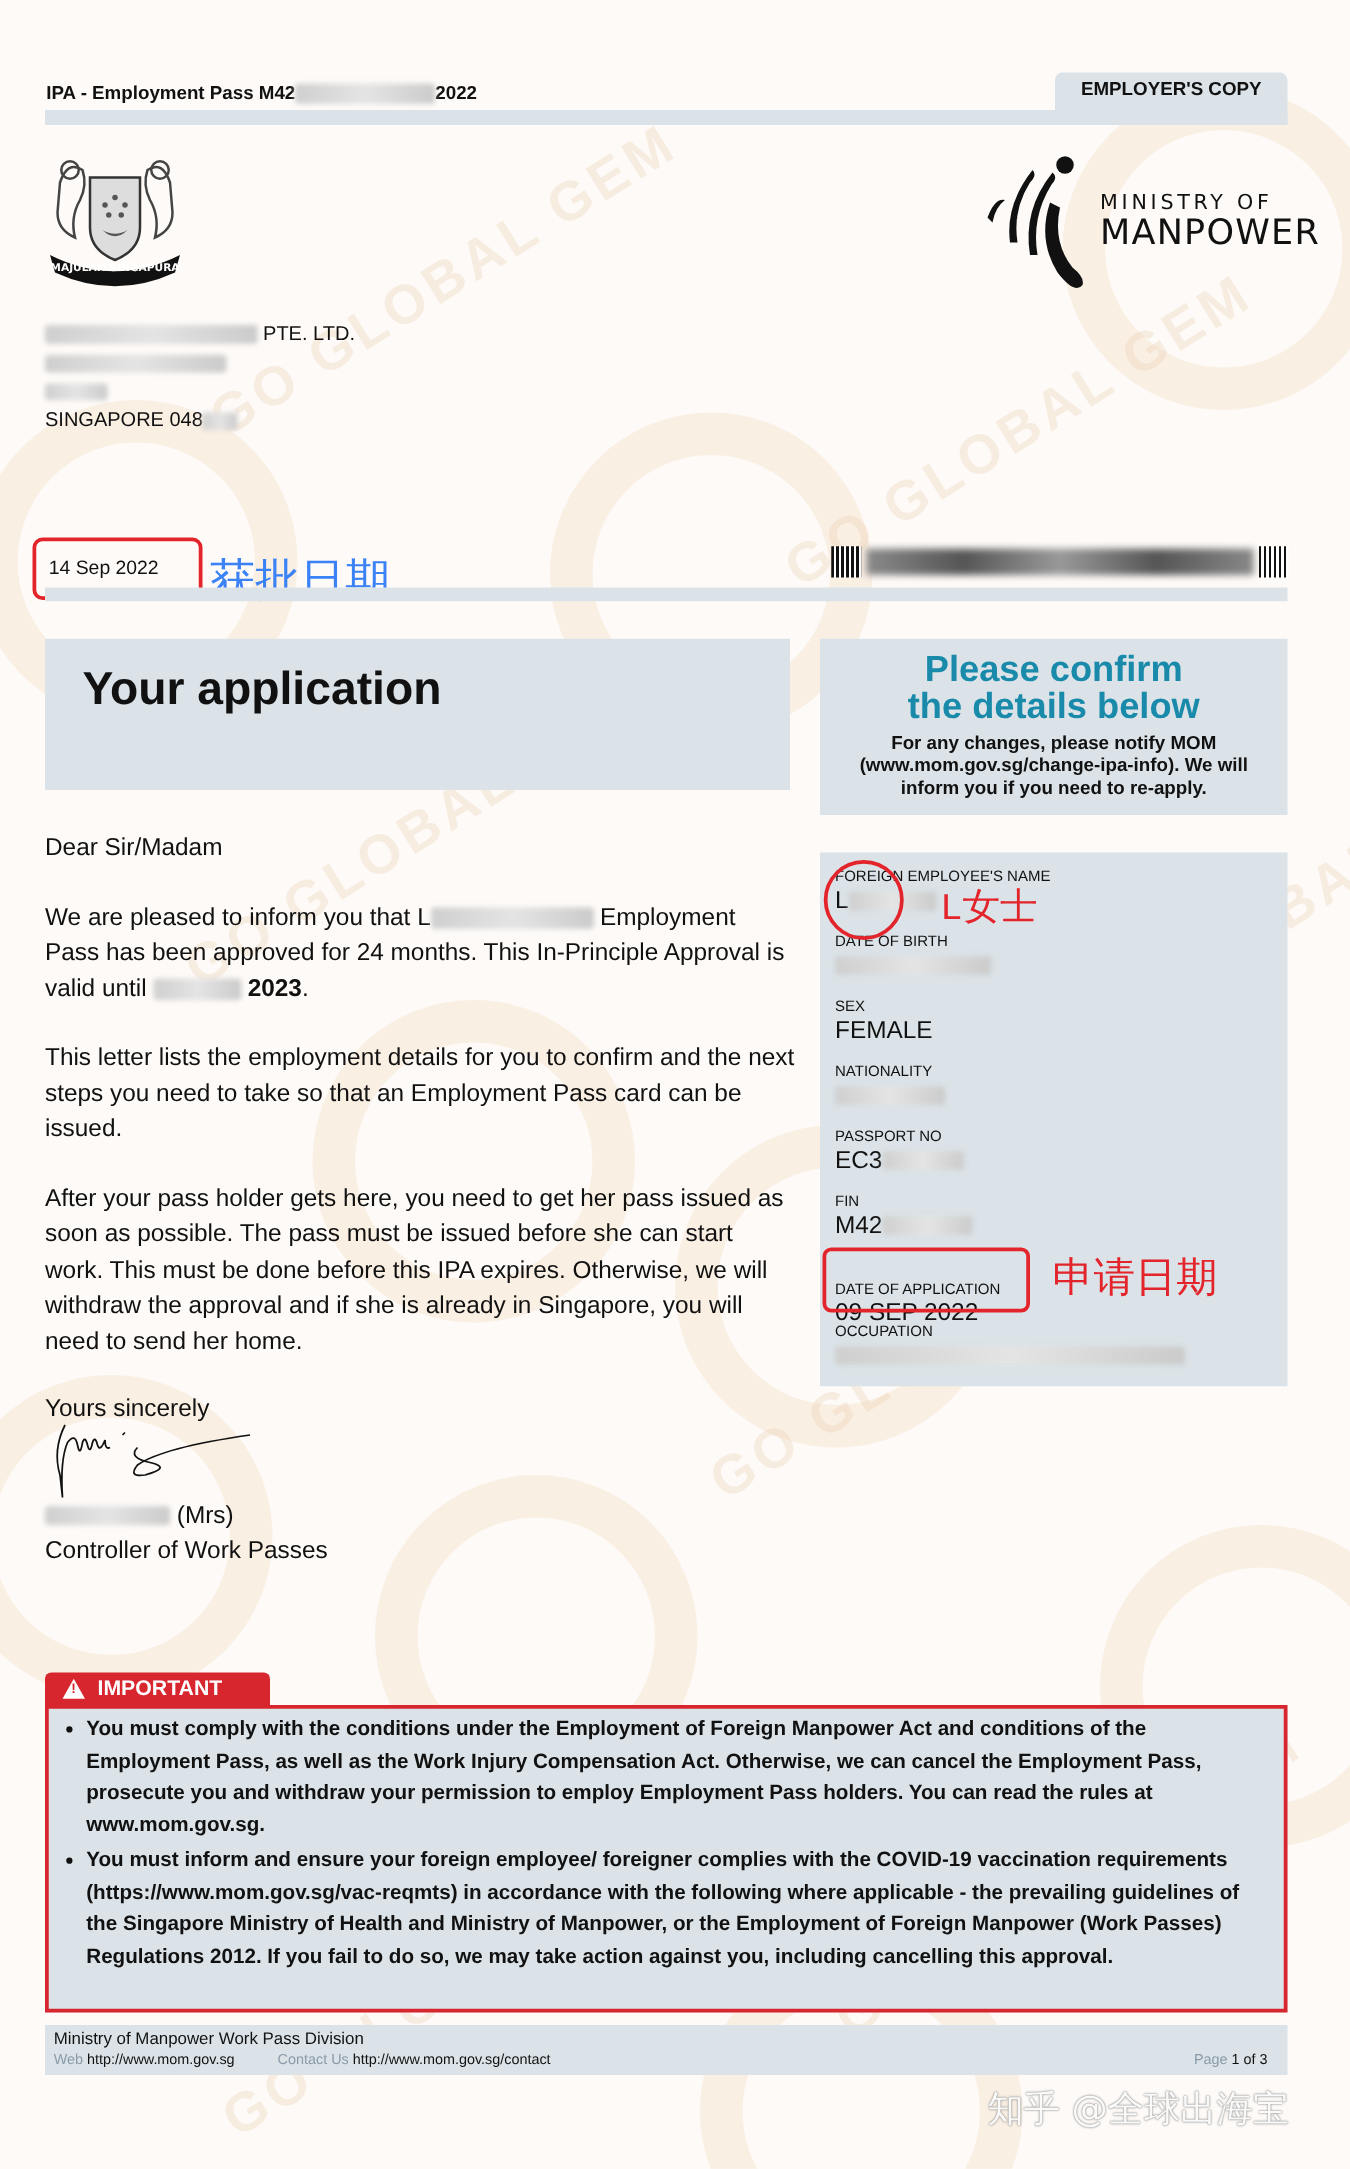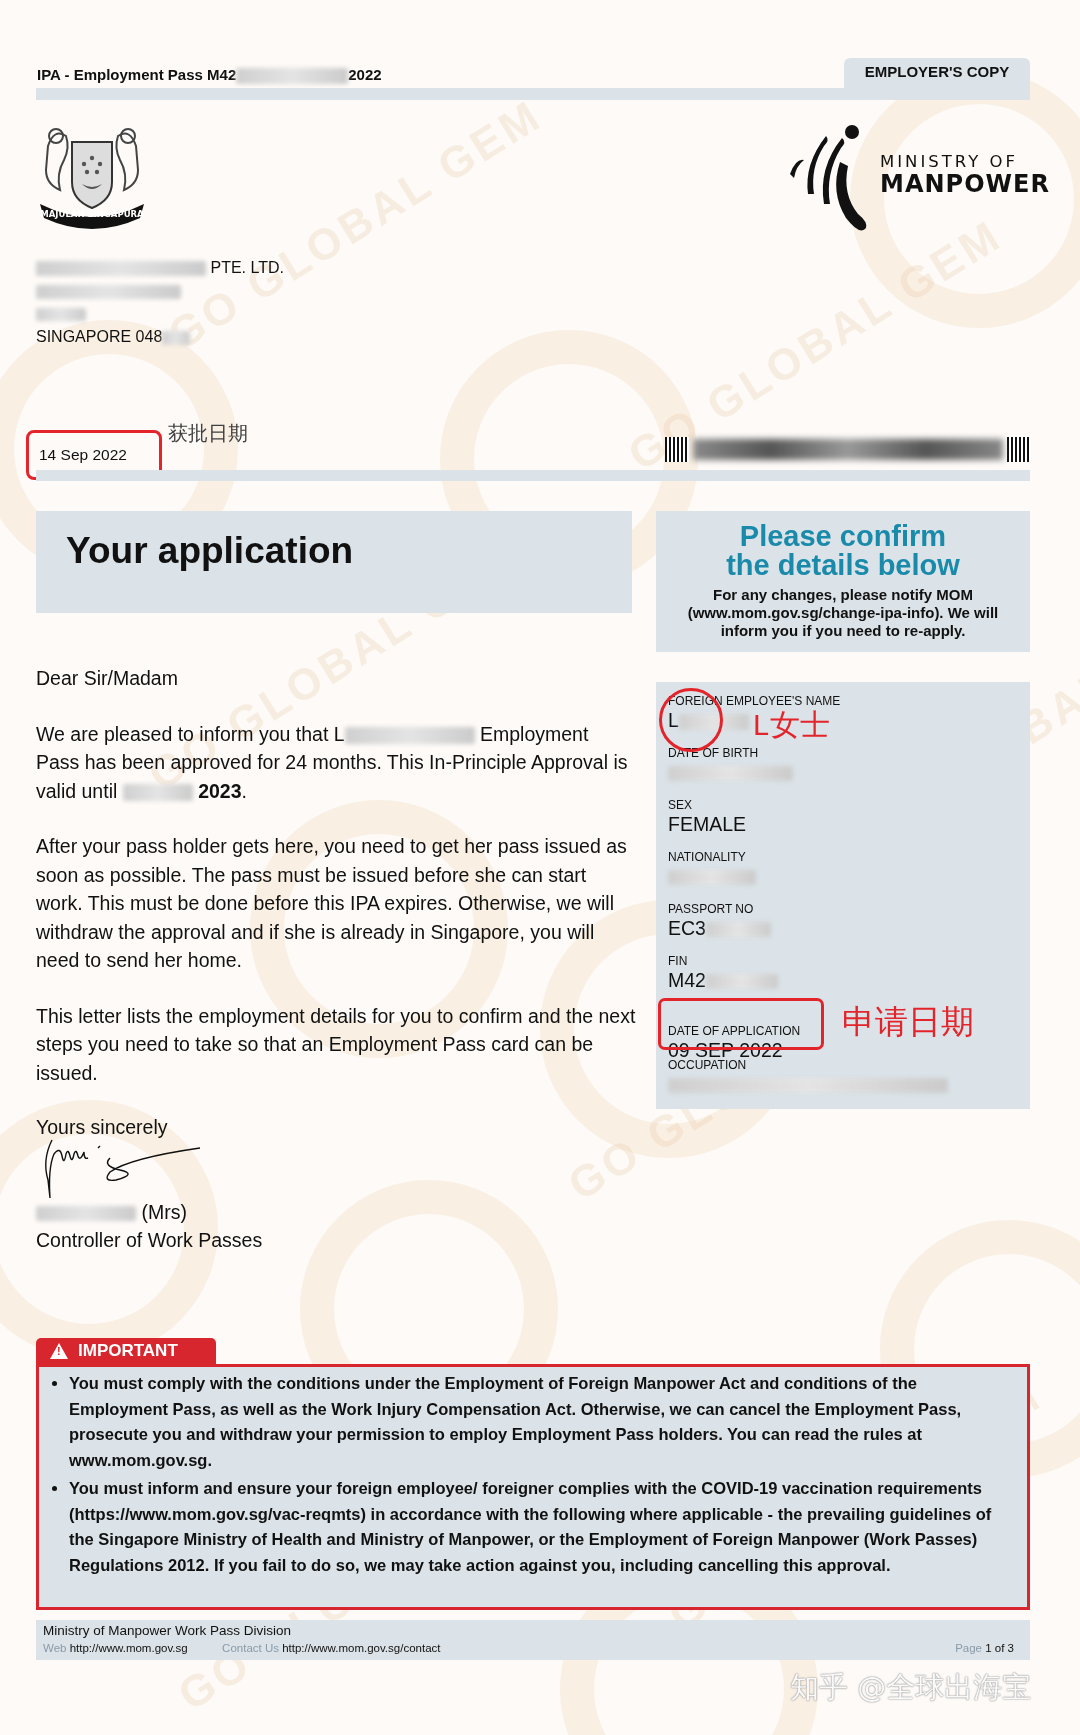--- a/index.html
+++ b/index.html
@@ -23,33 +23,33 @@
 
   
   .hdr-bar { left: 36px; top: 88px; width: 994px; height: 12px; background: #dbe3e8; }
   .hdr-title { left: 37px; top: 66px; font-size: 15px; font-weight: bold; }
   .blur { display: inline-block; background: linear-gradient(90deg,#cfcfcf,#e4e4e4,#cbcbcb); filter: blur(2px); border-radius: 3px; vertical-align: middle; }
   .copy-tab { left: 844px; top: 58px; width: 186px; height: 42px; background: #dbe3e8; border-radius: 6px 6px 0 0; font-size: 15px; font-weight: bold; text-align: center; line-height: 28px; }
 
   .crest { left: 34px; top: 120px; width: 116px; height: 110px; }
   .mom-logo { left: 786px; top: 122px; width: 245px; height: 115px; }
   .mom-name { left: 880px; top: 153px; font-size: 16.5px; letter-spacing: 3px; line-height: 1.1; font-family: "DejaVu Sans", sans-serif; }
-  .mom-name .big { font-size: 24px; font-weight: bold; letter-spacing: 1px; text-align: center; }
+  .mom-name .big { font-size: 28px; font-weight: normal; letter-spacing: 1px; text-align: center; }
 
   .addr { left: 36px; top: 256px; font-size: 16px; line-height: 23px; }
 
   .date-box { left: 26px; top: 430px; width: 120px; height: 44px; border: 3px solid #e3242b; border-radius: 8px; font-size: 15.5px; line-height: 44px; padding-left: 10px; box-sizing: content-box; }
-  .cn-approve { left: 168px; top: 420px; font-size: 20px; color: #404040; font-family: "DejaVu Sans", sans-serif; }
+  .cn-approve { left: 168px; top: 440px; font-size: 36px; color: #3b82f6; font-family: "DejaVu Sans", sans-serif; }
 
   .barcode { left: 665px; top: 437px; width: 366px; height: 25px; display: flex; align-items: stretch; }
   .barcode .bars { width: 24px; background: repeating-linear-gradient(90deg,#111 0 2px,#fff 2px 4px); }
   .barcode .mid { flex: 1; background: linear-gradient(90deg,#8a8a8a,#555,#999,#555,#888); filter: blur(3px); margin: 2px 4px; }
   .bar2 { left: 36px; top: 470px; width: 994px; height: 11px; background: #dbe3e8; }
 
-  .approved { left: 36px; top: 511px; width: 596px; height: 102px; background: #dbe3e8; }
+  .approved { left: 36px; top: 511px; width: 596px; height: 121px; background: #dbe3e8; }
   .approved h1 { margin: 0; position: absolute; left: 30px; top: 18px; font-size: 37px; line-height: 43px; font-weight: bold; }
 
   .confirm { left: 656px; top: 511px; width: 374px; height: 141px; background: #dbe3e8; text-align: center; }
   .confirm .t { color: #1a8aaa; font-size: 29px; font-weight: bold; line-height: 29px; margin-top: 11px; }
   .confirm .s { font-size: 15px; font-weight: bold; line-height: 18px; margin-top: 6px; padding: 0 8px; }
 
   .letter { left: 36px; top: 664px; width: 600px; font-size: 19.5px; line-height: 28.5px; }
   .letter p { margin: 0 0 27px 0; }
 
   .details { left: 656px; top: 682px; width: 374px; height: 427px; background: #dbe3e8; }
@@ -163,22 +163,22 @@
   <div class="t">
     <span>Please confirm</span><br>
     <span>the details below</span>
   </div>
   <div class="s">For any changes, please notify MOM (www.mom.gov.sg/change-ipa-info). We will inform you if you need to re-apply.</div>
 </div>
 
 <div class="abs letter">
   <p>Dear Sir/Madam</p>
   <p><span>We are pleased to inform you that L</span><span class="blur" style="width:130px;height:17px;"></span><span> Employment Pass has been approved for 24 months. This In-Principle Approval is valid until </span><span class="blur" style="width:70px;height:17px;"></span> <b>2023</b><span>.</span></p>
+  <p>This letter lists the employment details for you to confirm and the next steps you need to take so that an Employment Pass card can be issued.</p>
   <p>After your pass holder gets here, you need to get her pass issued as soon as possible. The pass must be issued before she can start work. This must be done before this IPA expires. Otherwise, we will withdraw the approval and if she is already in Singapore, you will need to send her home.</p>
-  <p>This letter lists the employment details for you to confirm and the next steps you need to take so that an Employment Pass card can be issued.</p>
 </div>
 
 <div class="abs details">
   <div class="fld" style="top:12px;">
     <div class="lbl">FOREIGN EMPLOYEE'S NAME</div>
     <div class="val"><span>L</span><span class="blur" style="width:70px;height:16px;"></span></div>
   </div>
   <div class="fld" style="top:64px;">
     <div class="lbl">DATE OF BIRTH</div>
     <div class="val"><span class="blur" style="width:125px;height:15px;"></span></div>

